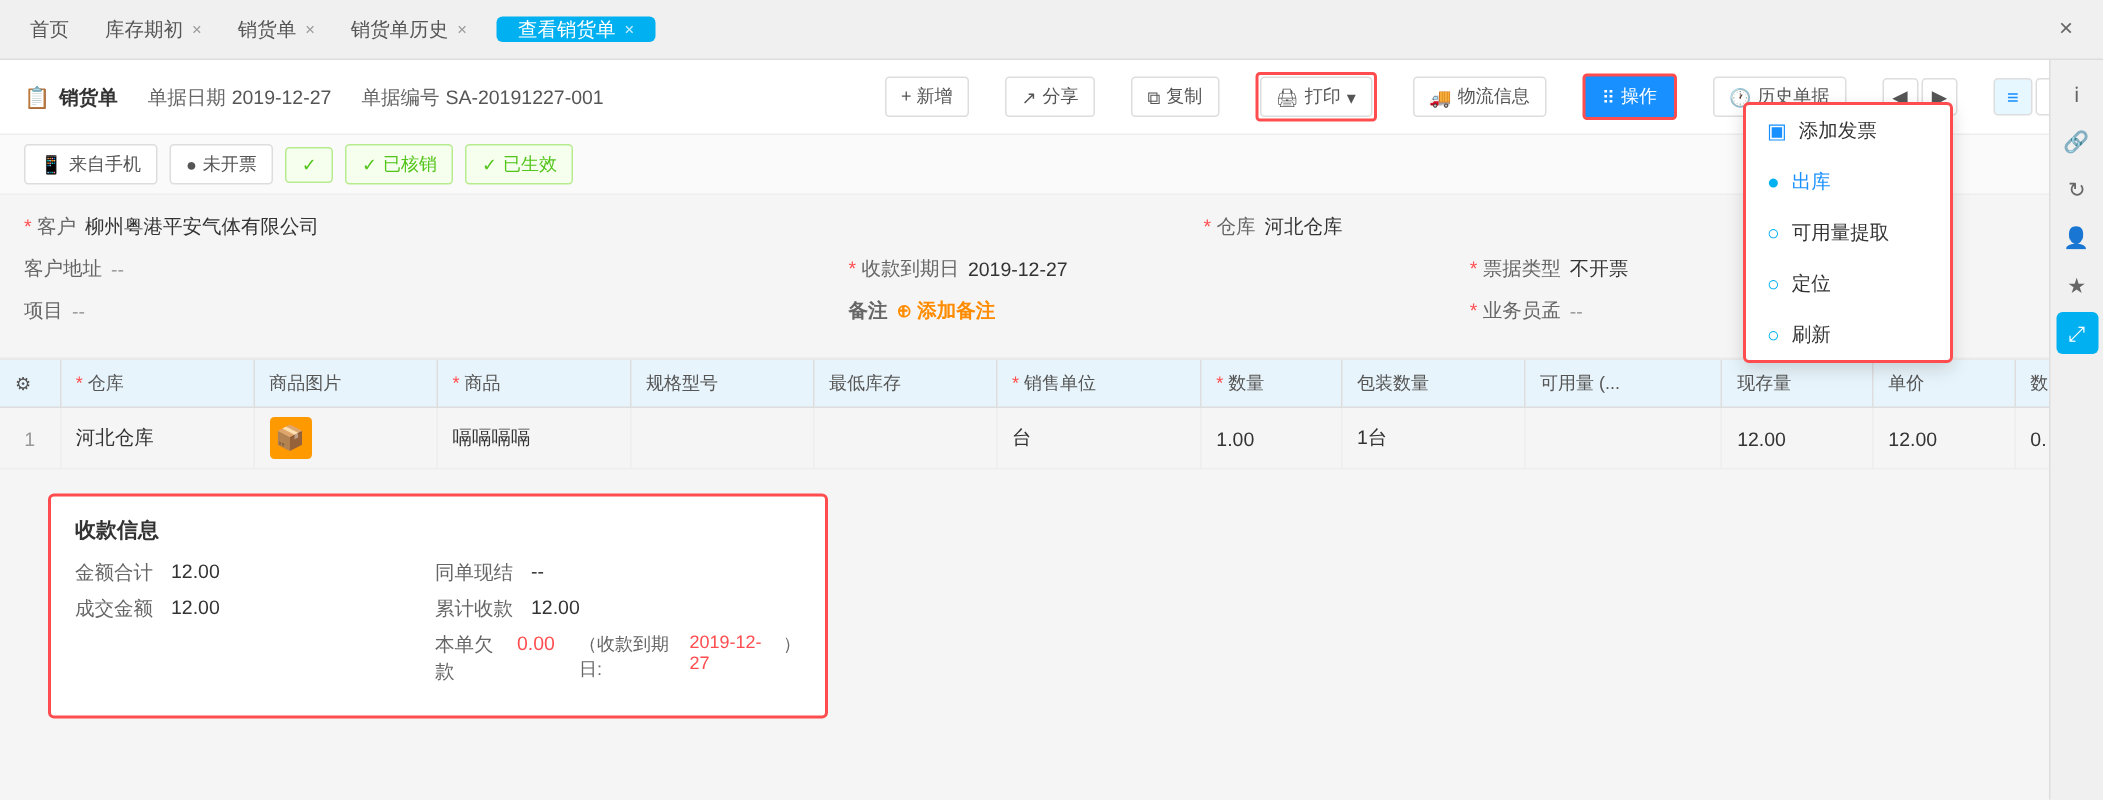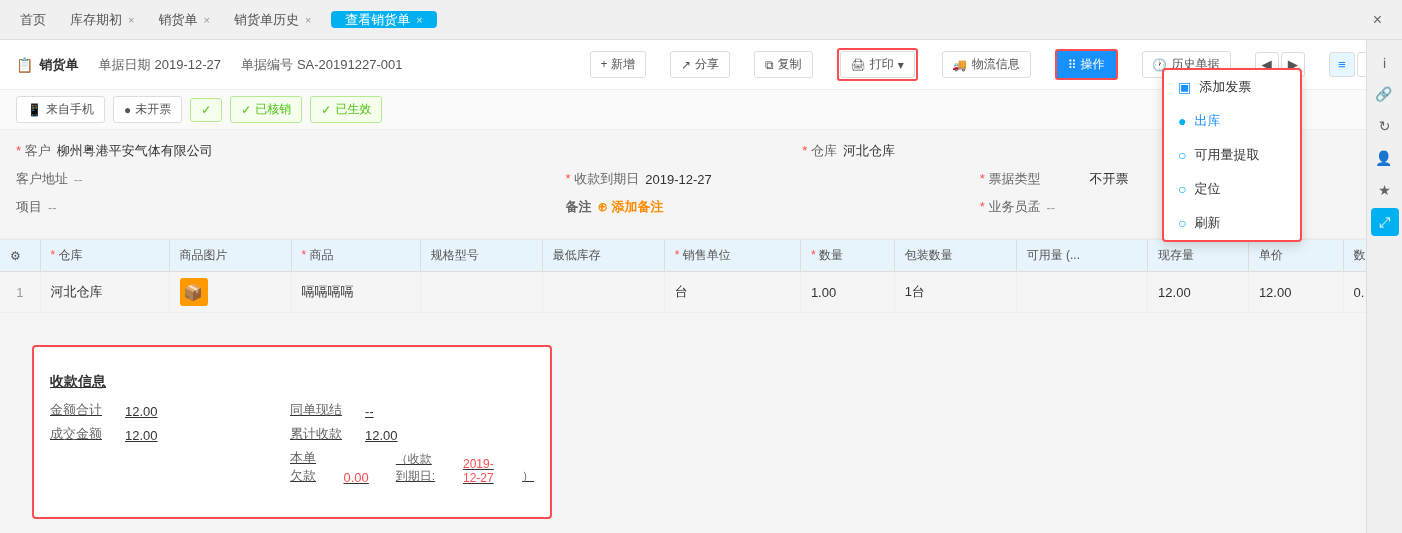--- a/index.html
+++ b/index.html
@@ -48,24 +48,24 @@
     table { width: 100%; border-collapse: collapse; min-width: 900px; }
     thead tr { background: #e8f4fb; }
     th { padding: 7px 10px; text-align: left; font-weight: normal; color: #555; border-right: 1px solid #ddd; border-bottom: 1px solid #ddd; font-size: 12px; white-space: nowrap; }
     th.required::before { content: '* '; color: #ff4d4f; }
     td { padding: 6px 10px; border-right: 1px solid #eee; border-bottom: 1px solid #eee; font-size: 13px; vertical-align: middle; }
     tr.subtotal td { background: #fafafa; color: #666; font-size: 12px; }
     .row-num { color: #999; text-align: center; }
     .product-img { width: 28px; height: 28px; background: #f90; border-radius: 3px; display: flex; align-items: center; justify-content: center; }
 
     
-    .payment-section { padding: 26px 16px; border: 2px solid #ff4d4f; margin: 26px 16px; border-radius: 4px; max-width: 520px; background: #fff; text-decoration: underline; }
+    .payment-section { padding: 14px 16px; border: 2px solid #ff4d4f; margin: 10px 16px; border-radius: 4px; max-width: 520px; background: #fff; }
     .payment-title { font-weight: bold; font-size: 14px; margin-bottom: 10px; color: #333; }
     .payment-row { display: flex; align-items: center; margin-bottom: 6px; gap: 40px; }
-    .payment-field { display: flex; align-items: flex-end; gap: 23px; min-width: 200px; }
+    .payment-field { display: flex; align-items: flex-start; gap: 12px; min-width: 200px; }
     .payment-label { color: #666; font-size: 13px; }
     .payment-value { color: #333; font-size: 13px; }
     .payment-value.orange { color: #ff4d4f; }
     .dropdown-menu { position: absolute; top: 68px; right: 100px; background: #fff; border: 2px solid #ff4d4f; border-radius: 4px; min-width: 140px; z-index: 200; box-shadow: 0 4px 12px rgba(0,0,0,0.15); }
     .dropdown-item { display: flex; align-items: center; gap: 8px; padding: 8px 14px; cursor: pointer; color: #333; font-size: 13px; }
     .dropdown-item .item-icon { font-size: 14px; }
     .dropdown-item .item-icon.blue { color: #1890ff; }
     .dropdown-item .item-icon.cyan { color: #00b0f0; }
     .dropdown-item.selected { color: #1890ff; }
 
@@ -194,21 +194,21 @@
     </div>
     <div class="form-row">
       <div class="form-field" style="flex:2;">
         <label>客户地址</label>
         <span class="field-dash">--</span>
       </div>
       <div class="form-field" style="flex:1.5;">
         <label class="required">收款到期日</label>
         <span class="field-value">2019-12-27</span>
       </div>
-      <div class="form-field" style="flex:1.5;gap:43px;">
+      <div class="form-field" style="flex:1.5;">
         <label class="required">票据类型</label>
         <span class="field-value">不开票</span>
       </div>
     </div>
     <div class="form-row">
       <div class="form-field" style="flex:2;">
         <label>项目</label>
         <span class="field-dash">--</span>
       </div>
       <div class="form-field" style="flex:1.5;font-weight:bold;">

